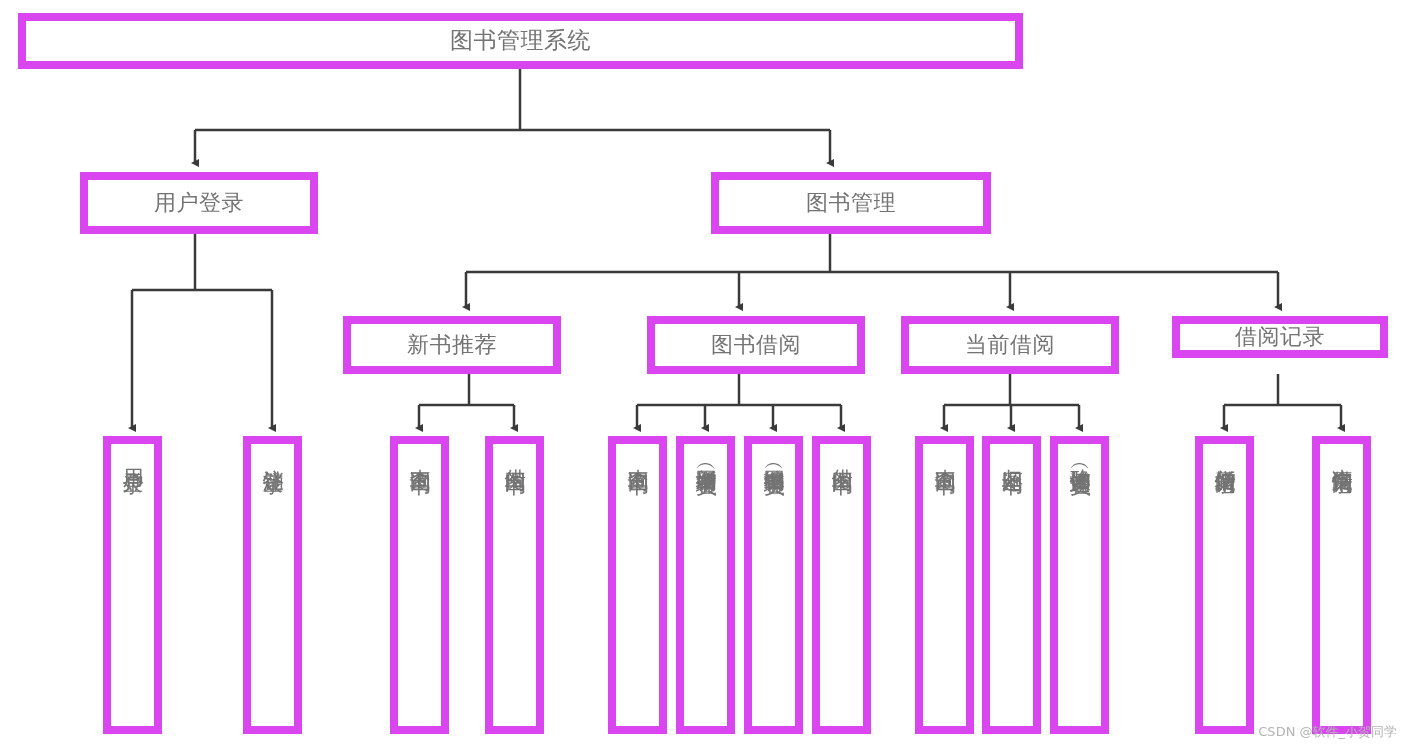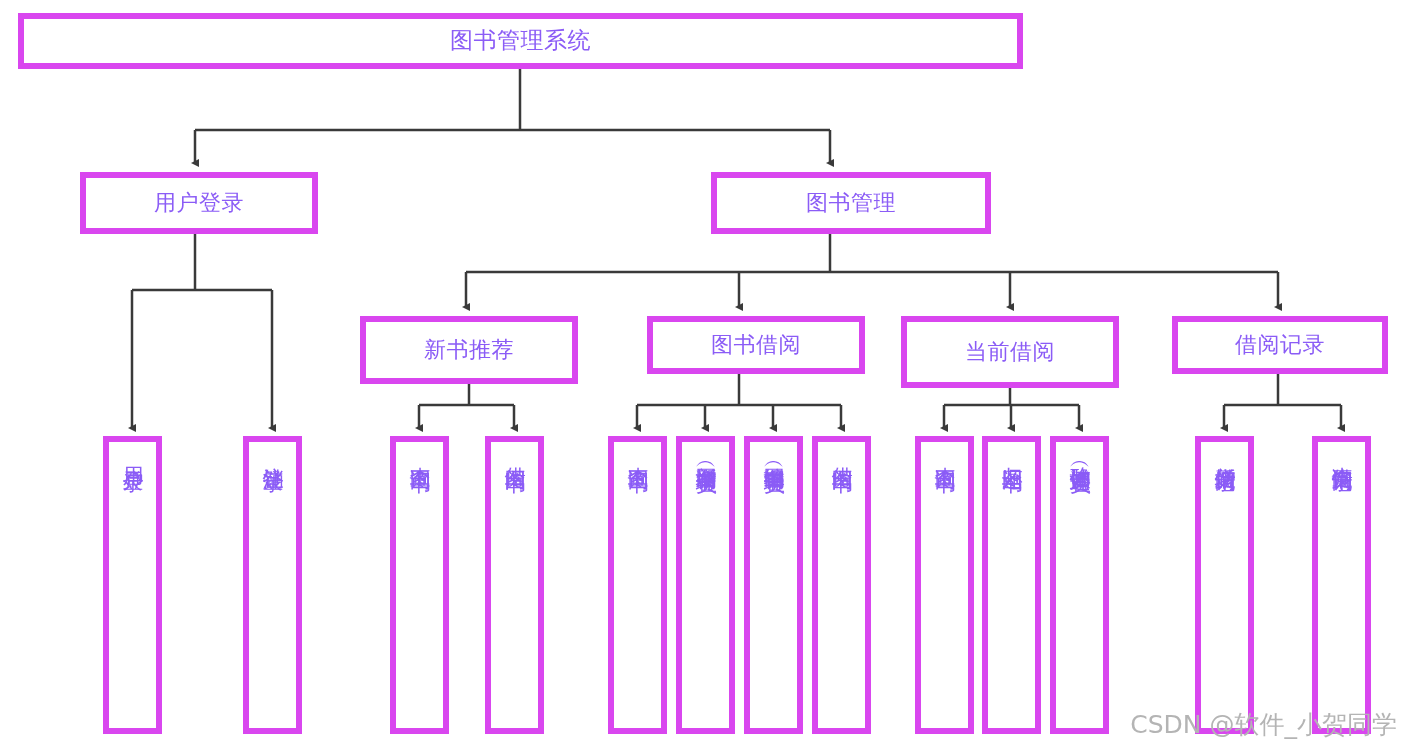--- a/index.html
+++ b/index.html
@@ -22,26 +22,26 @@
     position: absolute;
     left: 0;
     top: 0;
     width: 1405px;
     height: 747px;
     pointer-events: none;
   }
   .node {
     position: absolute;
     box-sizing: border-box;
-    border: 6px solid #d946ef;
+    border: 8px solid #d946ef;
     background: #ffffff;
     display: flex;
     align-items: center;
     justify-content: center;
-    color: #8b5cf6;
+    color: #737373;
   }
   .node-label {
     display: block;
     text-align: center;
     line-height: 1.18;
     letter-spacing: 0.5px;
   }
   
   .level-root {
     font-size: 23px;
@@ -65,21 +65,21 @@
     white-space: nowrap;
   }
   
   .leaf.leaf-tall .node-label {
     letter-spacing: 1px;
   }
   .watermark {
     position: absolute;
     right: 8px;
     bottom: 6px;
-    font-size: 25px;
+    font-size: 13px;
     color: #b4b4b4;
     white-space: nowrap;
     user-select: none;
   }
 </style>
 </head>
 <body>
 
 <div id="diagram-root">
 
@@ -139,33 +139,33 @@
   </div>
 
   <div class="node level-mid" style="left:80px; top:172px; width:238px; height:62px;">
     <span class="node-label">用户登录</span>
   </div>
 
   <div class="node level-mid" style="left:711px; top:172px; width:280px; height:62px;">
     <span class="node-label">图书管理</span>
   </div>
 
-  <div class="node level-mid" style="left:360px; top:316px; width:218px; height:68px;">
+  <div class="node level-mid" style="left:343px; top:316px; width:218px; height:58px;">
     <span class="node-label">新书推荐</span>
   </div>
 
   <div class="node level-mid" style="left:647px; top:316px; width:218px; height:58px;">
     <span class="node-label">图书借阅</span>
   </div>
 
-  <div class="node level-mid" style="left:901px; top:316px; width:218px; height:72px;">
+  <div class="node level-mid" style="left:901px; top:316px; width:218px; height:58px;">
     <span class="node-label">当前借阅</span>
   </div>
 
-  <div class="node level-mid" style="left:1172px; top:316px; width:216px; height:58px;">
+  <div class="node level-mid" style="left:1172px; top:316px; width:216px; height:42px;">
     <span class="node-label">借阅记录</span>
   </div>
 
   <div class="node leaf" style="left:103px; top:436px; width:59px; height:298px;">
     <span class="node-label">用户登录</span>
   </div>
 
   <div class="node leaf" style="left:243px; top:436px; width:59px; height:298px;">
     <span class="node-label">注销登录</span>
   </div>

